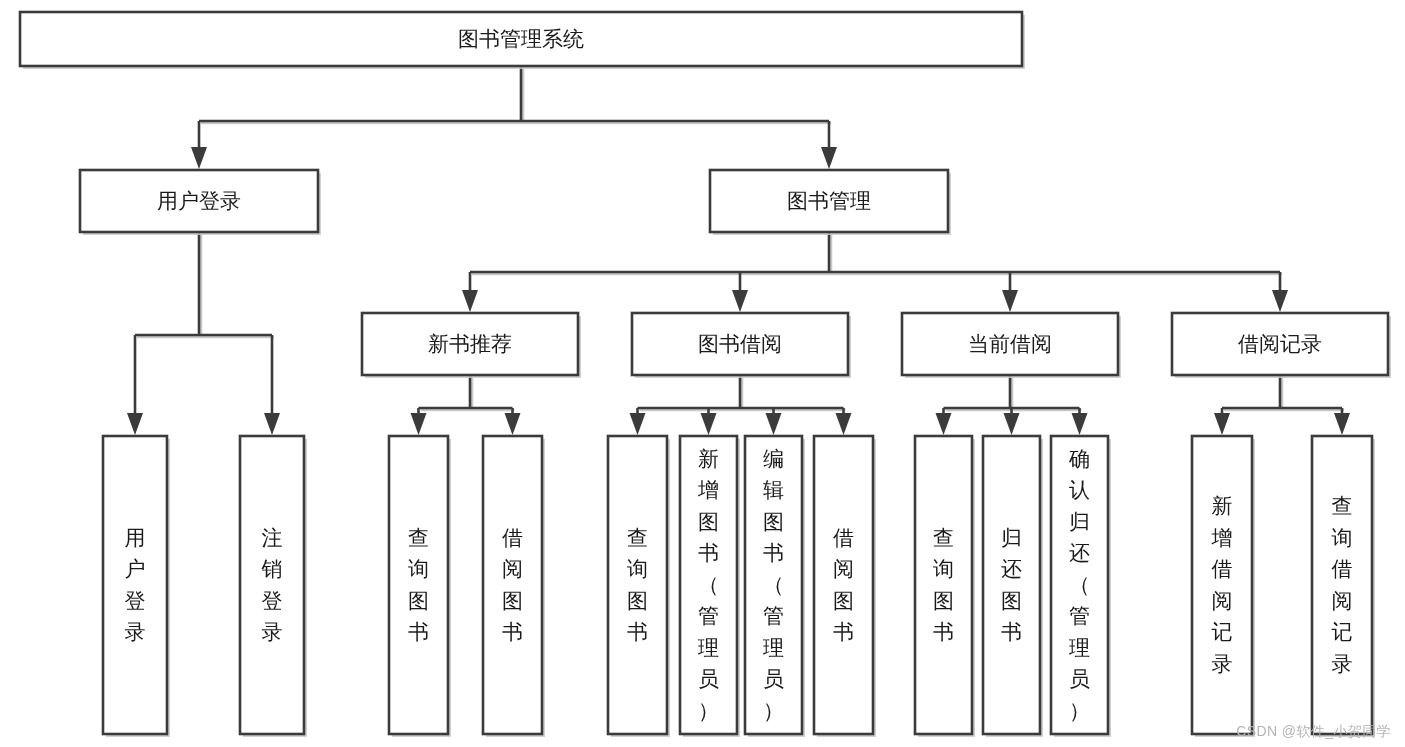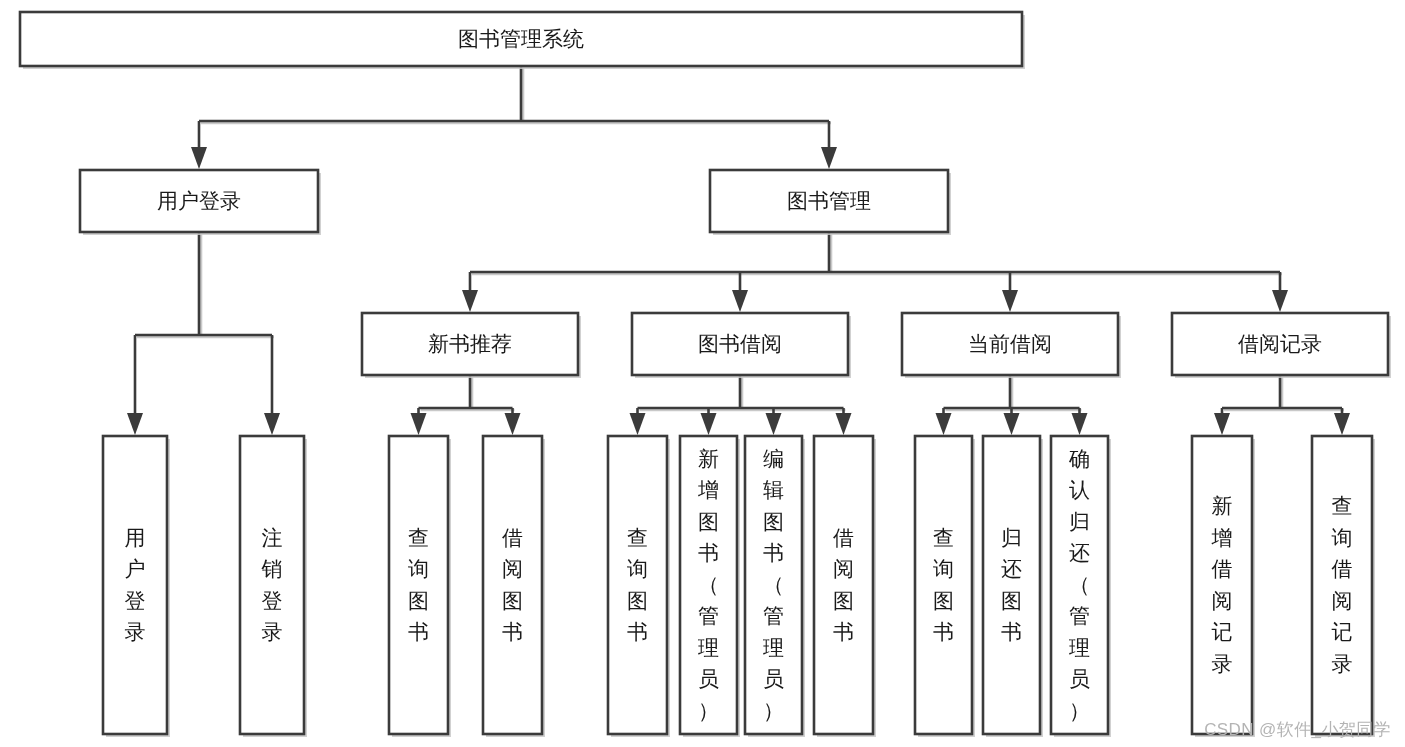--- a/index.html
+++ b/index.html
@@ -62,21 +62,21 @@
     fill: #1a1a1a;
     font-family: "Liberation Sans", "DejaVu Sans", sans-serif;
     font-size: 21px;
     text-anchor: middle;
   }
   .watermark-text {
     position: absolute;
     right: 14px;
     bottom: 6px;
     font-family: "Liberation Sans", "DejaVu Sans", sans-serif;
-    font-size: 17px;
+    font-size: 14px;
     color: #b4b4b4;
     white-space: nowrap;
     letter-spacing: 0.4px;
     pointer-events: none;
     user-select: none;
     margin-top: 8px;
   }
 </style>
 </head>
 <body>

